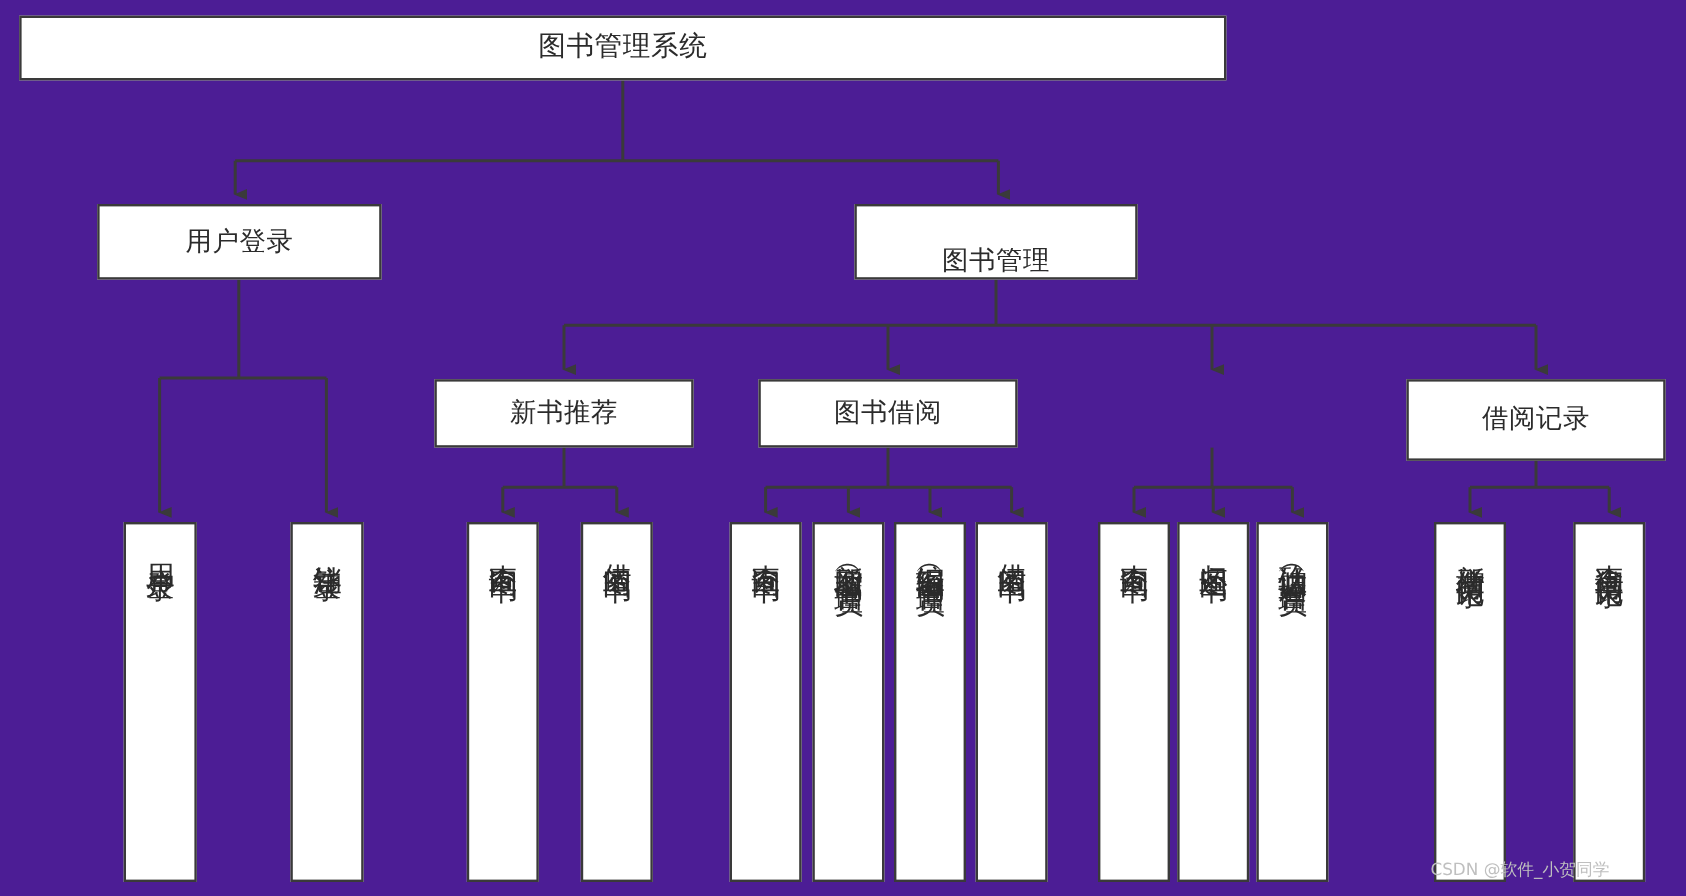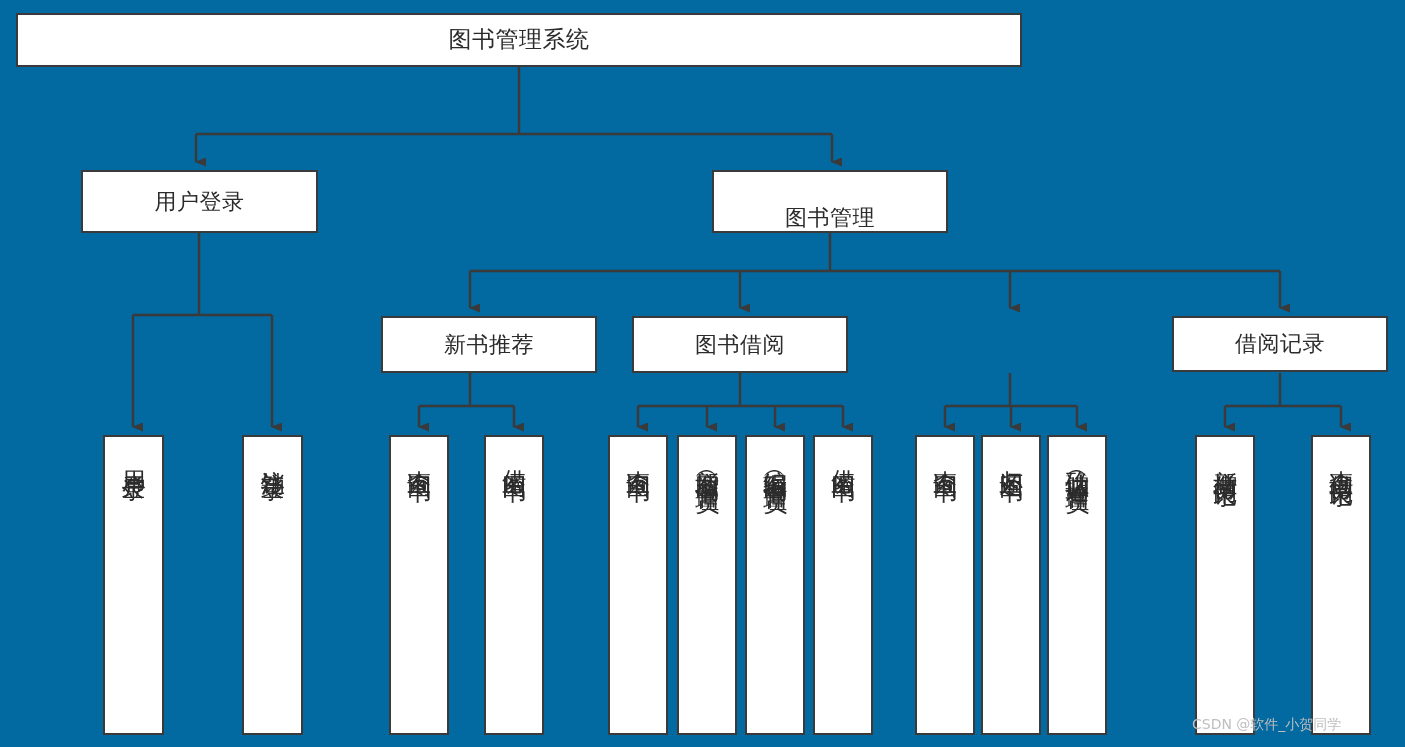--- a/index.html
+++ b/index.html
@@ -8,21 +8,21 @@
     padding: 0;
     background: #ffffff;
   }
   body {
     font-family: "DejaVu Sans", "Liberation Sans", sans-serif;
   }
   #diagram-root {
     position: relative;
     width: 1405px;
     height: 747px;
-    background: #0369a1;
+    background: #4c1d95;
     overflow: hidden;
   }
   #edges-layer {
     position: absolute;
     left: 0;
     top: 0;
     width: 1405px;
     height: 747px;
   }
   .node {
@@ -130,27 +130,27 @@
     <span class="node-label">图书管理系统</span>
   </div>
 
   <div class="node h" style="left:81px; top:170px; width:237px; height:63px;">
     <span class="node-label">用户登录</span>
   </div>
   <div class="node h" style="left:712px; top:170px; width:236px; height:63px;align-items:flex-end;">
     <span class="node-label">图书管理</span>
   </div>
 
-  <div class="node h" style="left:362px; top:316px; width:216px; height:57px;margin-left:19px;">
+  <div class="node h" style="left:362px; top:316px; width:216px; height:57px;">
     <span class="node-label">新书推荐</span>
   </div>
   <div class="node h" style="left:632px; top:316px; width:216px; height:57px;">
     <span class="node-label">图书借阅</span>
   </div>
-  <div class="node h" style="left:1172px; top:316px; width:216px; height:56px;">
+  <div class="node h" style="left:1172px; top:316px; width:216px; height:68px;">
     <span class="node-label">借阅记录</span>
   </div>
 
   <div class="node v" style="left:103px; top:435px; width:61px; height:300px;">
     <span class="node-label">用户登录</span>
   </div>
   <div class="node v" style="left:242px; top:435px; width:61px; height:300px;">
     <span class="node-label">注销登录</span>
   </div>
 

